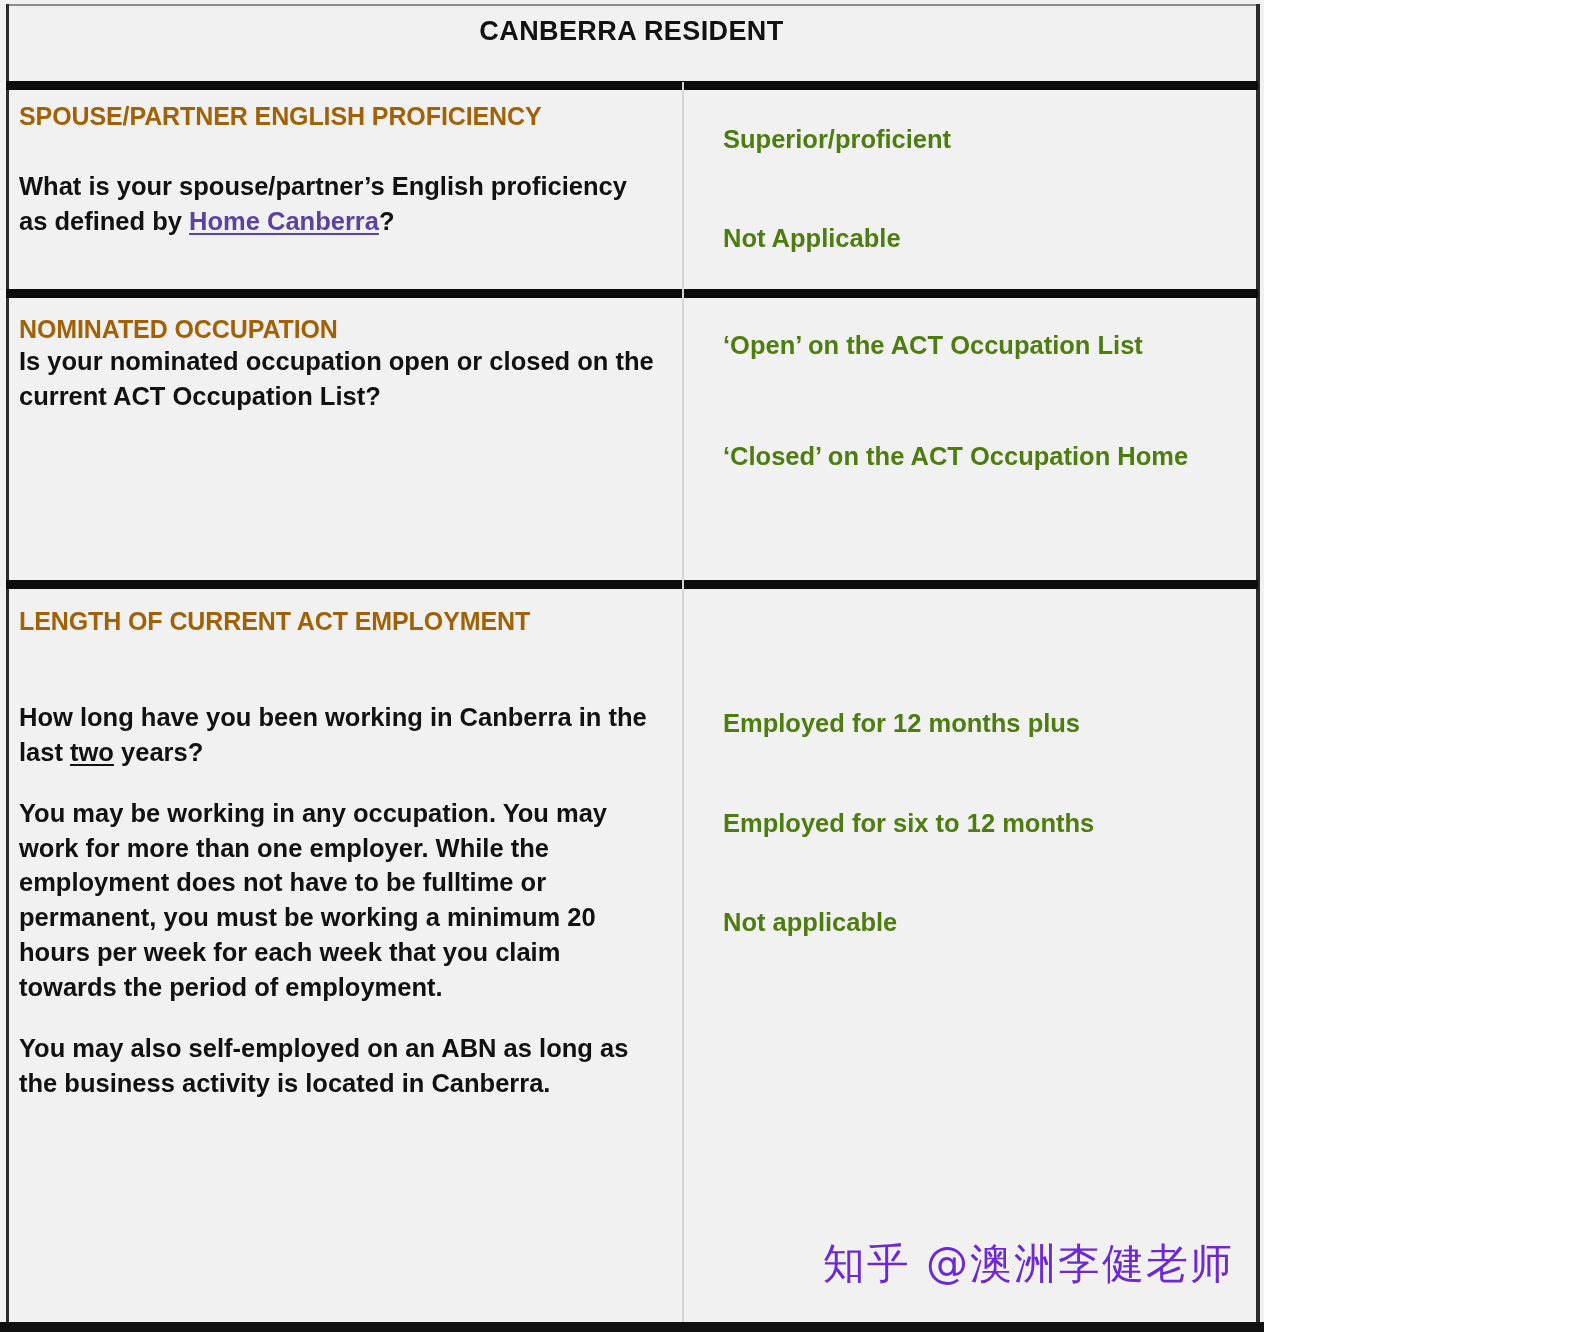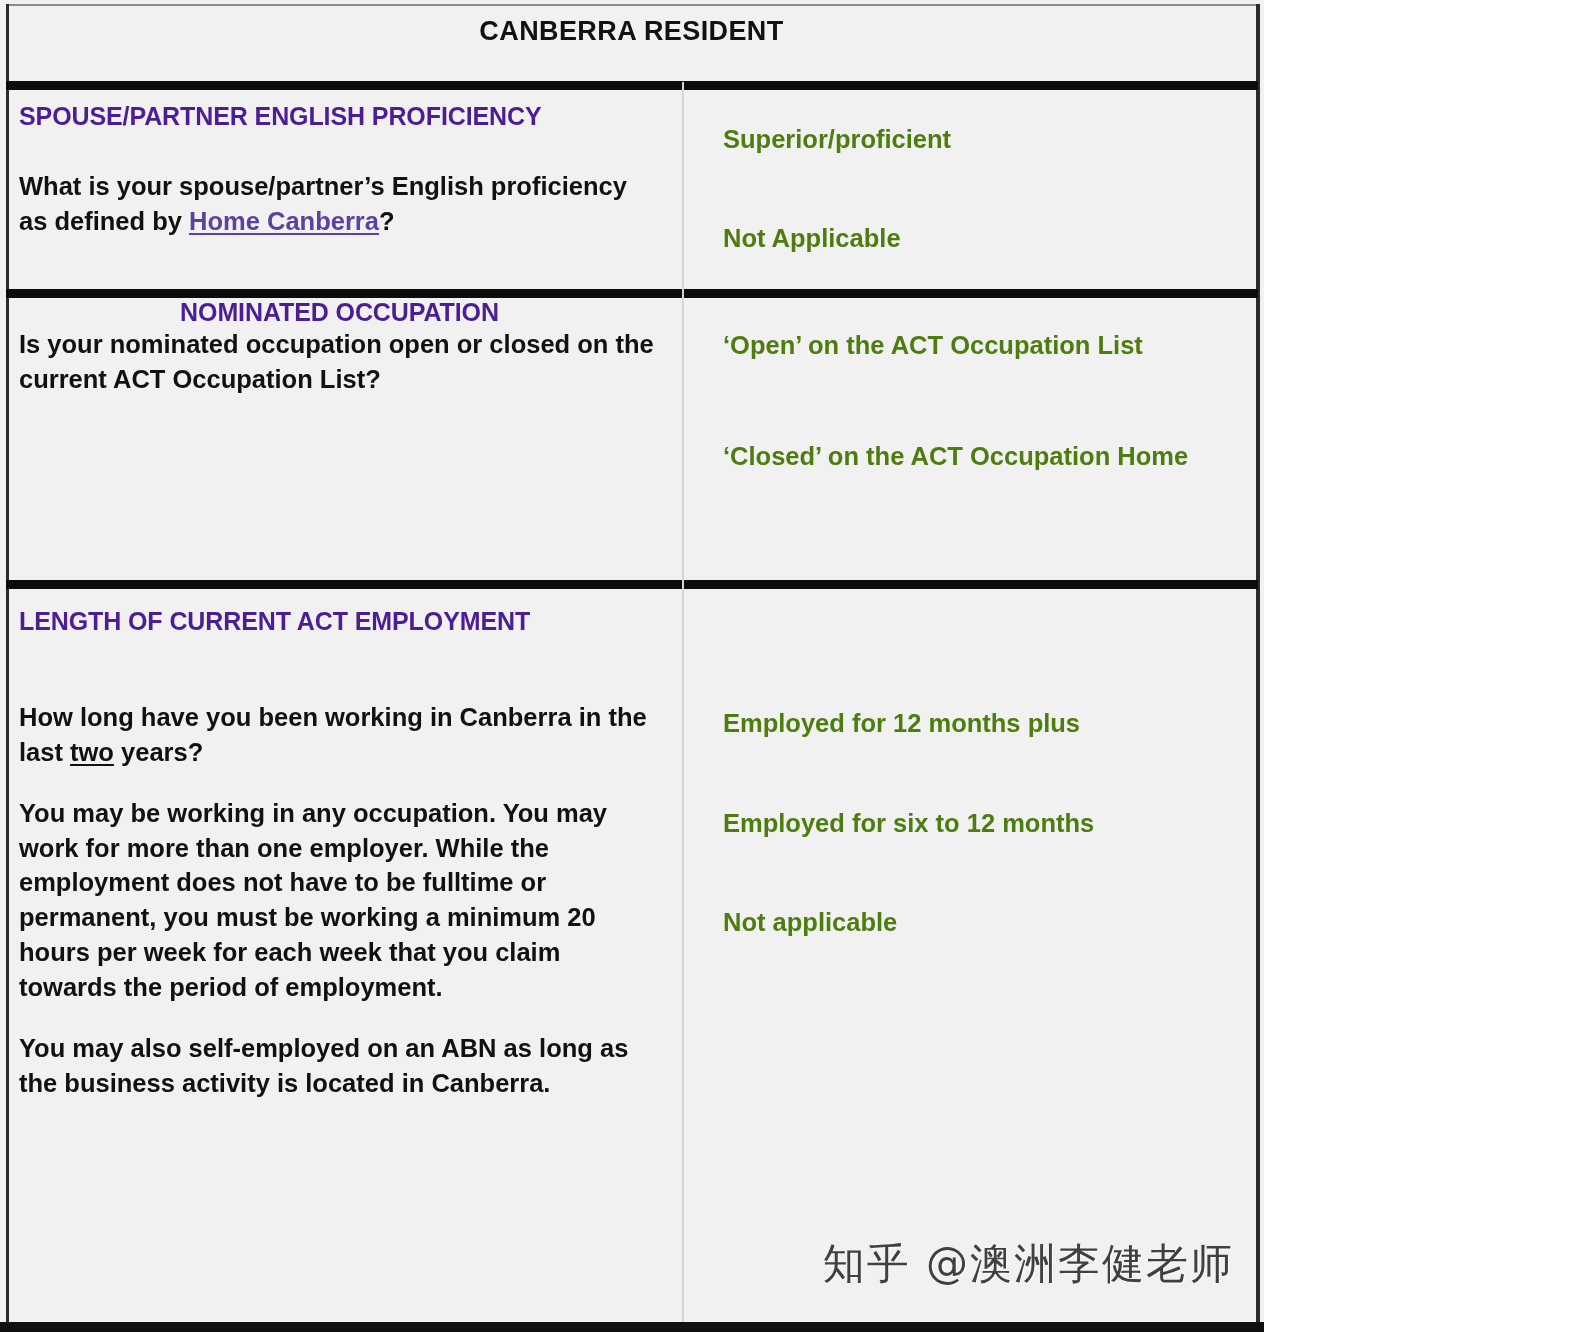--- a/index.html
+++ b/index.html
@@ -116,21 +116,21 @@
     position: absolute;
     left: 1284px;
     top: 0;
     right: 0;
     box-sizing: border-box;
   }
 
   .sec-heading {
     font-size: 25px;
     font-weight: 700;
-    color: #4c1d95;
+    color: #a16207;
     letter-spacing: -0.1px;
     line-height: 1.15;
     white-space: nowrap;
   }
   .sec-body {
     font-size: 25.5px;
     font-weight: 700;
     color: #111111;
     line-height: 1.37;
   }
@@ -164,21 +164,21 @@
     width: 80px;
     line-height: 1;
   }
 
   
   .watermark {
     position: absolute;
     right: 30px;
     bottom: 40px;
     font-size: 42px;
-    color: #404040;
+    color: #6d28d9;
     font-family: "DejaVu Sans", sans-serif;
     letter-spacing: 2px;
     white-space: nowrap;
     text-shadow: 1px 1px 0 #fbfbfb;
   }
 </style>
 </head>
 <body>
 
 <div id="page">
@@ -213,21 +213,21 @@
     </div>
 
     <div class="col-right">
       <div class="opt-score" style="left:88px; top:37px;">5</div>
       <div class="opt-score" style="left:88px; top:136px;">0</div>
     </div>
   </div>
 
   <div class="section sec2">
     <div class="col-left">
-      <div class="sec-heading" style="text-align:center;">NOMINATED OCCUPATION</div>
+      <div class="sec-heading" style="margin-top:17px;">NOMINATED OCCUPATION</div>
       <div class="sec-body" style="max-width:640px;">Is your nominated occupation open or closed on the current ACT Occupation List?</div>
     </div>
 
     <div class="col-mid">
       <div class="opt-label" style="left:32px; top:35px;">‘Open’ on the ACT Occupation List</div>
       <div class="opt-label" style="left:32px; top:146px;">‘Closed’ on the ACT Occupation Home</div>
     </div>
 
     <div class="col-right">
       <div class="opt-score" style="left:88px; top:46px;">20</div>

